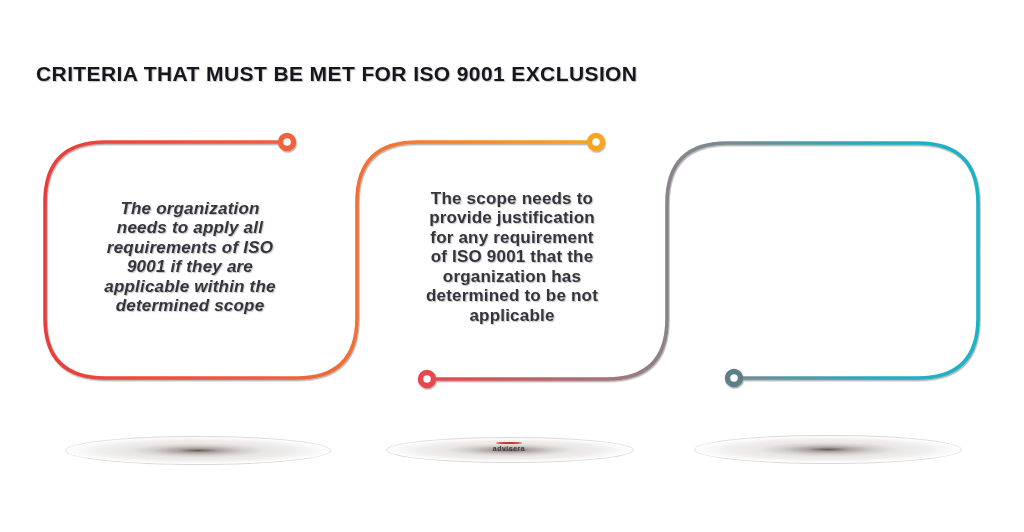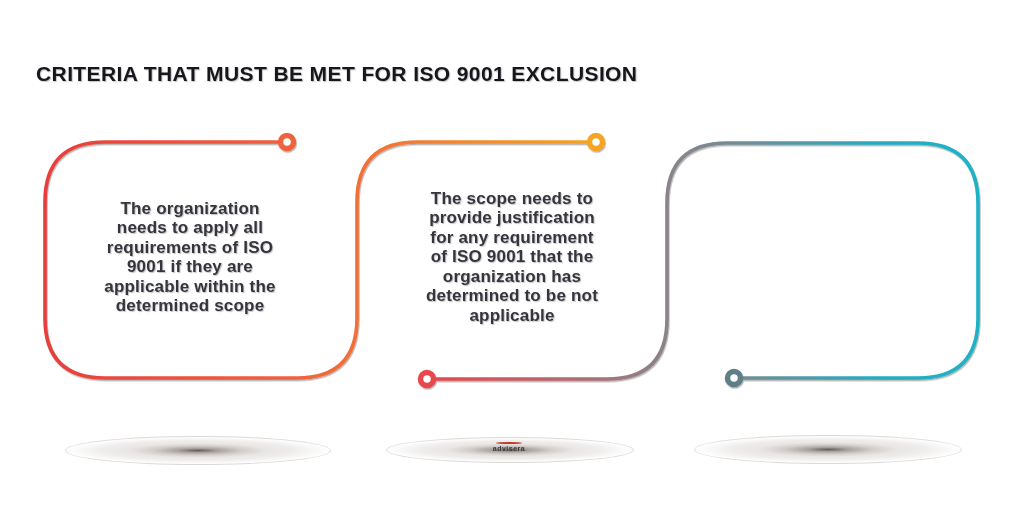--- a/index.html
+++ b/index.html
@@ -28,21 +28,21 @@
     display:flex;align-items:center;justify-content:center;
     text-align:center;
     font-size:17px;
     font-weight:bold;
     line-height:19.5px;
     letter-spacing:0.2px;
     color:#35353d;
     text-shadow:1px 1.2px 1px rgba(80,80,88,0.35);
     white-space:pre;
   }
-  .card-text.c1{left:50px;top:150px;width:280px;height:214px;}
+  .card-text.c1{left:50px;top:150px;width:280px;height:214px;font-style:italic;}
   .card-text.c2{left:372px;top:150px;width:280px;height:214px;}
   .card-text.c3{left:682px;top:150px;width:290px;height:214px;}
   .floor-shadow{
     position:absolute;
     border-radius:50%;
     background:
       radial-gradient(closest-side, rgba(72,61,58,0.80) 0%, rgba(110,100,96,0.45) 16%, rgba(170,162,158,0.28) 34%, rgba(0,0,0,0) 52%),
       radial-gradient(closest-side, #d9d5d2 0%, #e6e3e1 42%, #efedec 72%, rgba(246,245,244,0.75) 88%, rgba(255,255,255,0) 100%);
     border:1px solid rgba(140,133,130,0.30);
   }

